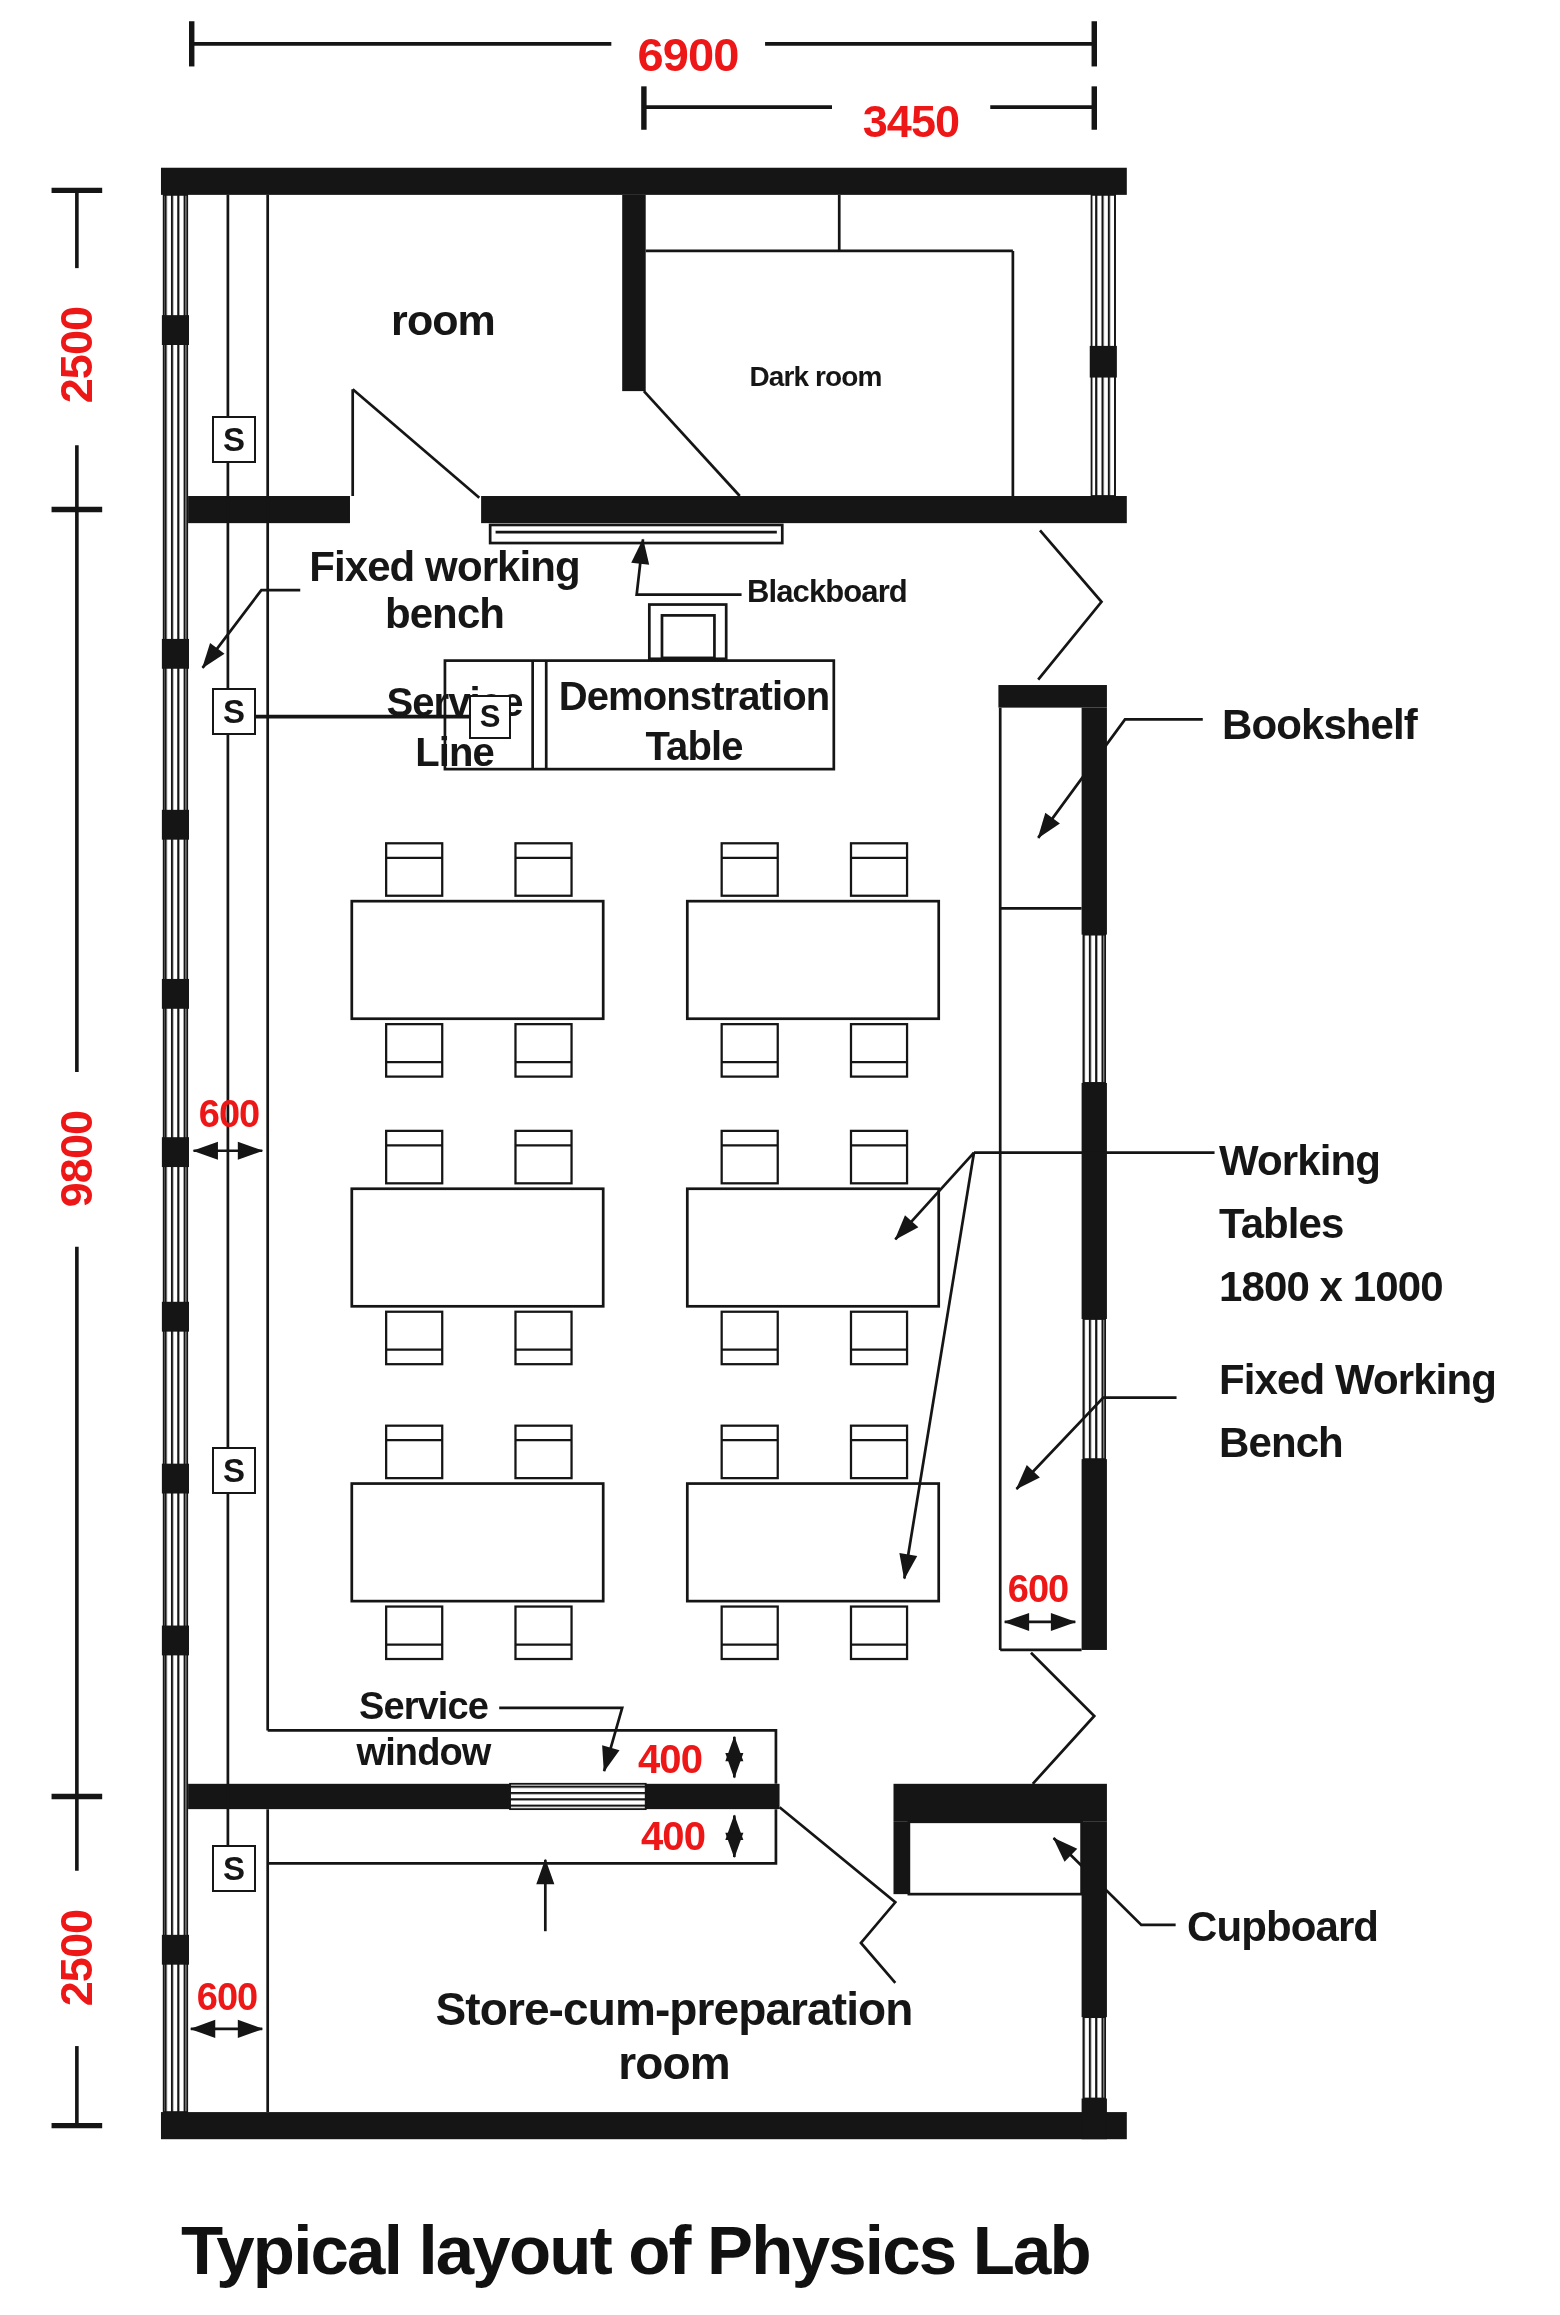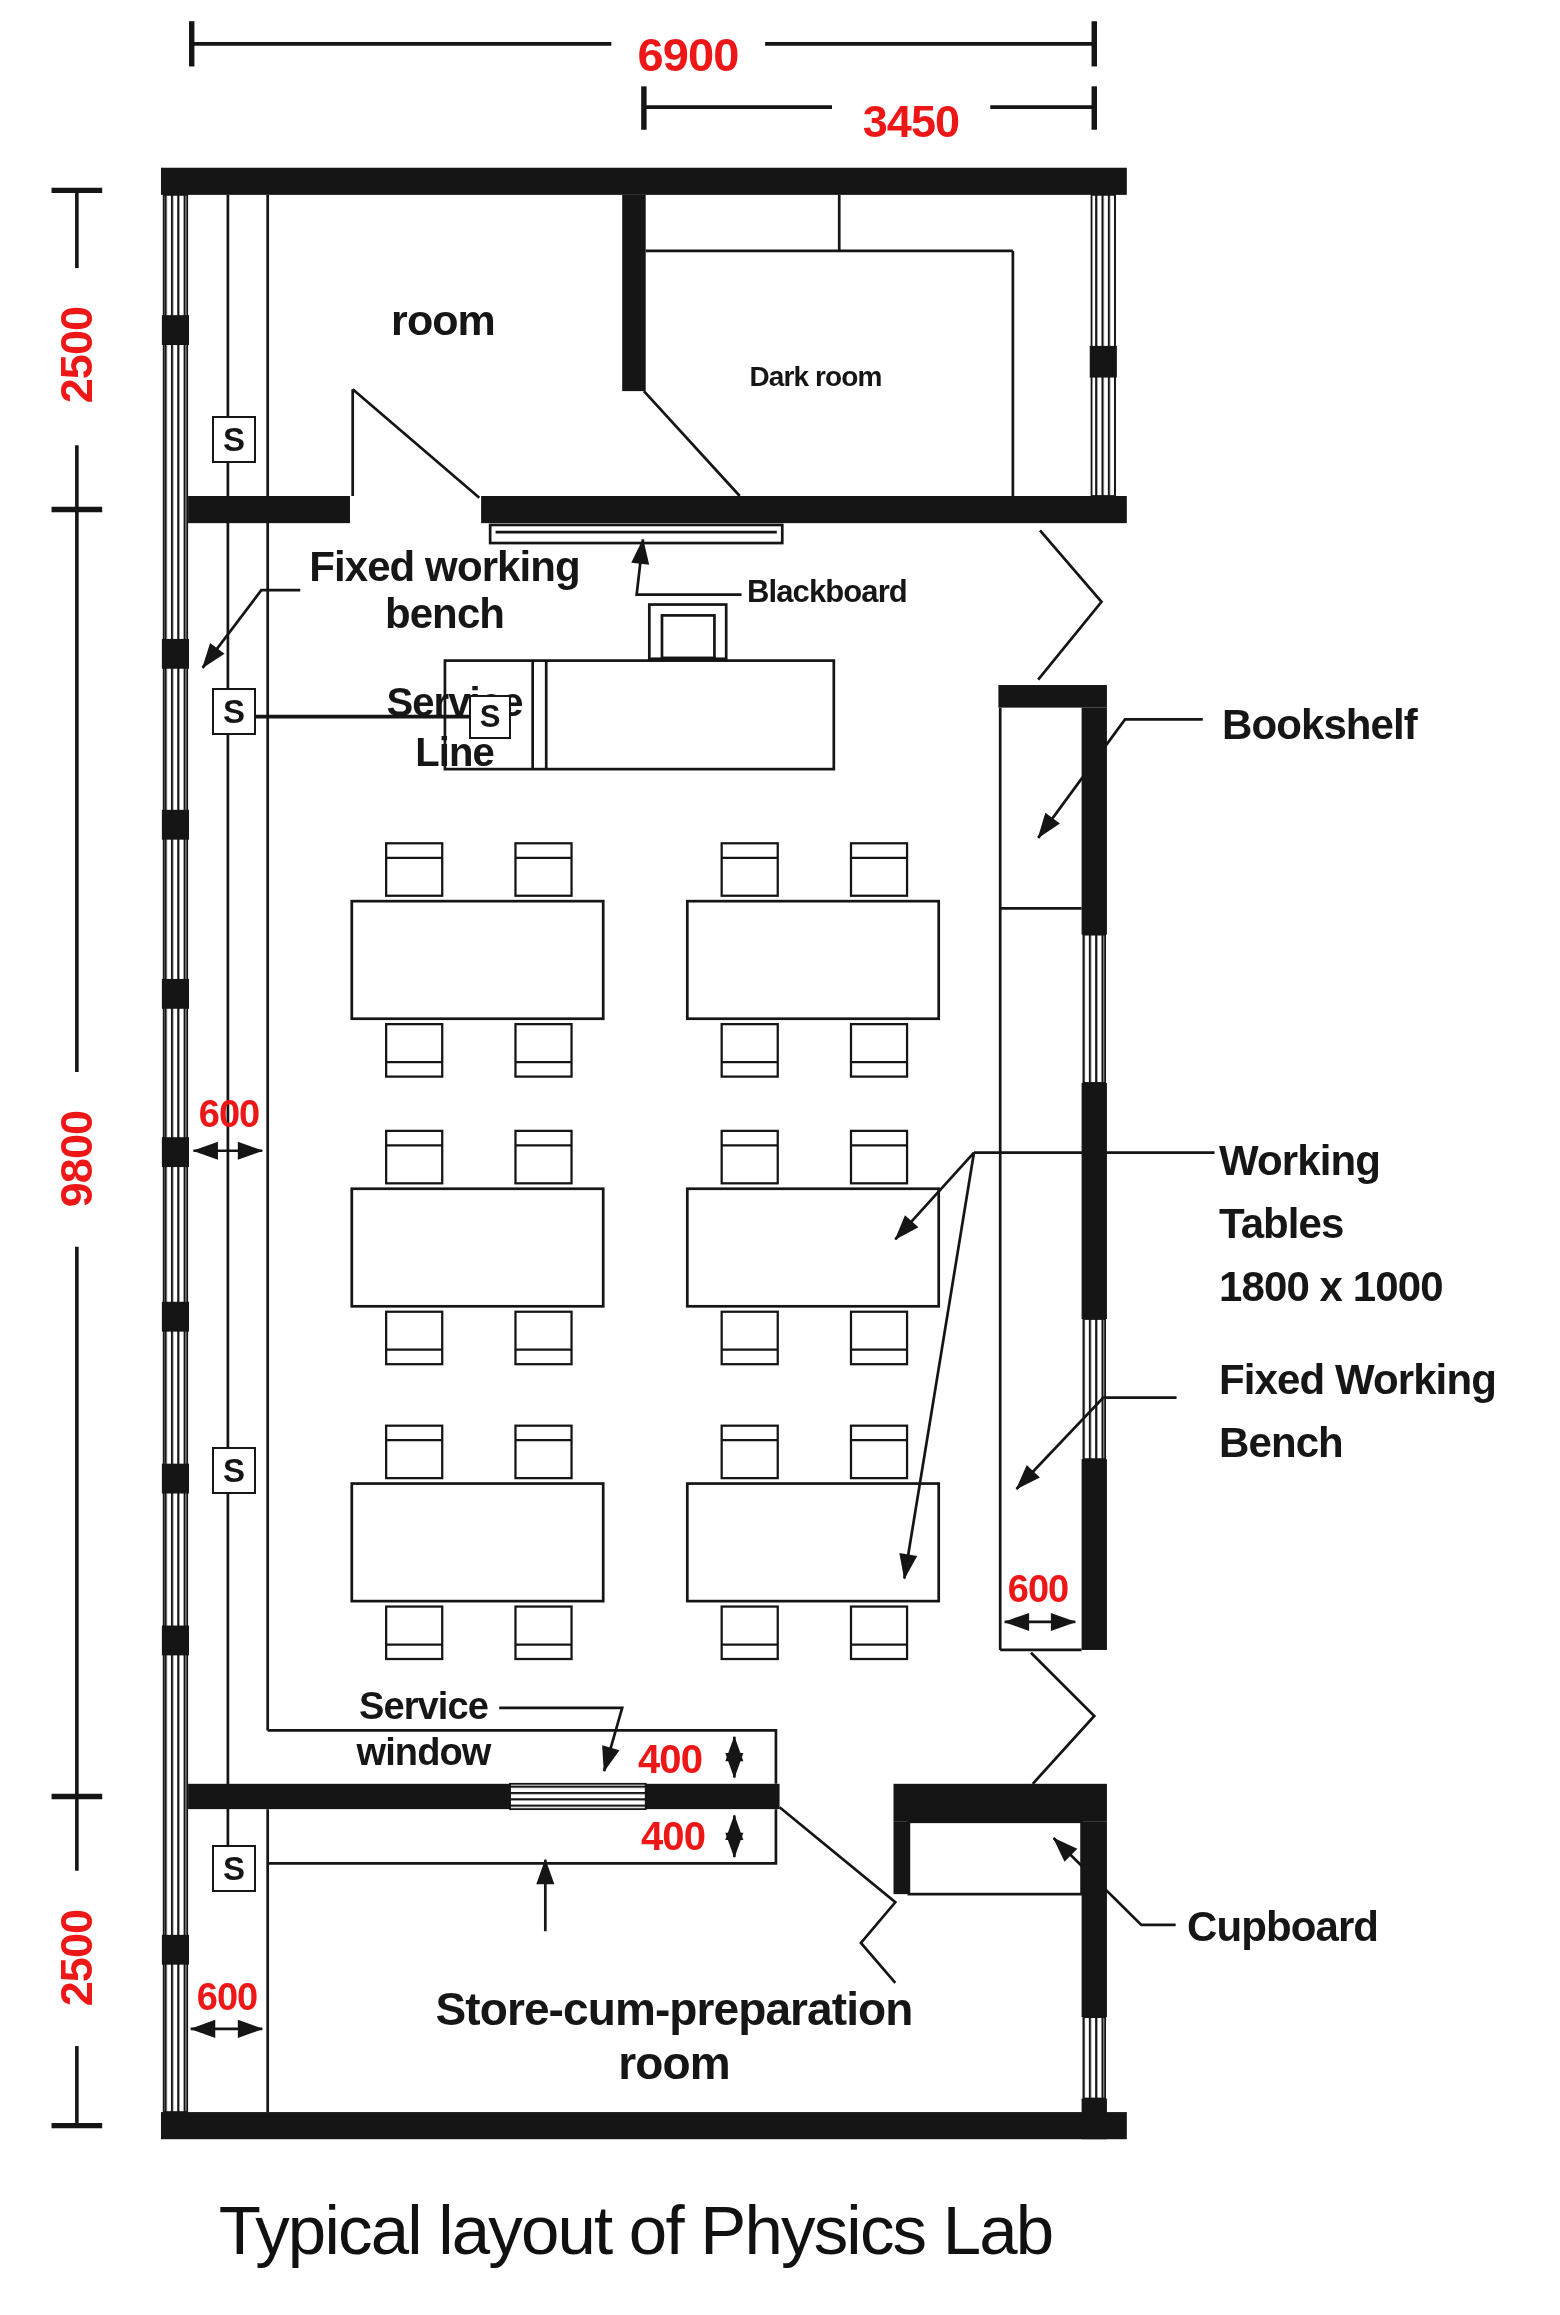--- a/index.html
+++ b/index.html
@@ -7,21 +7,21 @@
           font-family:"Liberation Sans", sans-serif;overflow:hidden;}
   #plan-svg{position:absolute;left:0;top:0;}
   .lbl{position:absolute;font-weight:700;color:#161616;letter-spacing:-0.9px;line-height:1.15;}
   .lbl .ln{white-space:nowrap;}
   .ctr{text-align:center;}
   .dim{position:absolute;font-weight:700;color:#ee1717;letter-spacing:-0.9px;white-space:nowrap;
        transform:translate(-50%,-50%);}
   .dim.vert{transform:translate(-50%,-50%) rotate(-90deg);}
   .sbox{position:absolute;border:2.7px solid #161616;background:#ffffff;color:#161616;
         font-weight:700;display:flex;align-items:center;justify-content:center;}
-  #title{position:absolute;font-weight:400;color:#111;letter-spacing:-1.8px;white-space:nowrap;}
+  #title{position:absolute;font-weight:700;color:#111;letter-spacing:-1.8px;white-space:nowrap;margin-top:20px;}
 </style>
 </head>
 <body>
 
 <div id="canvas">
 
 <svg id="plan-svg" width="1560" height="2316" viewBox="0 0 1725 2560">
   <defs>
     <pattern id="winV" width="7" height="7" patternUnits="userSpaceOnUse">
       <rect width="7" height="7" fill="#ffffff"></rect>
@@ -219,20 +219,24 @@
   <div class="ln">bench</div>
 </div>
 
 <div class="lbl" style="left:747px;top:574px;font-size:31px;">Blackboard</div>
 
 <div class="lbl ctr" style="left:355px;top:677px;width:199px;font-size:40px;line-height:1.25;">
   <div class="ln">Service</div>
   <div class="ln">Line</div>
 </div>
 
+<div class="lbl ctr" style="left:550px;top:671px;width:288px;font-size:40px;line-height:1.25;">
+  <div class="ln">Demonstration</div>
+  <div class="ln">Table</div>
+</div>
 
 <div class="lbl" style="left:1222px;top:701px;font-size:42px;">Bookshelf</div>
 
 <div class="lbl" style="left:1219px;top:1129px;font-size:42px;line-height:1.5;">
   <div class="ln">Working</div>
   <div class="ln">Tables</div>
   <div class="ln">1800 x 1000</div>
 </div>
 
 <div class="lbl" style="left:1219px;top:1348px;font-size:42px;line-height:1.5;">

